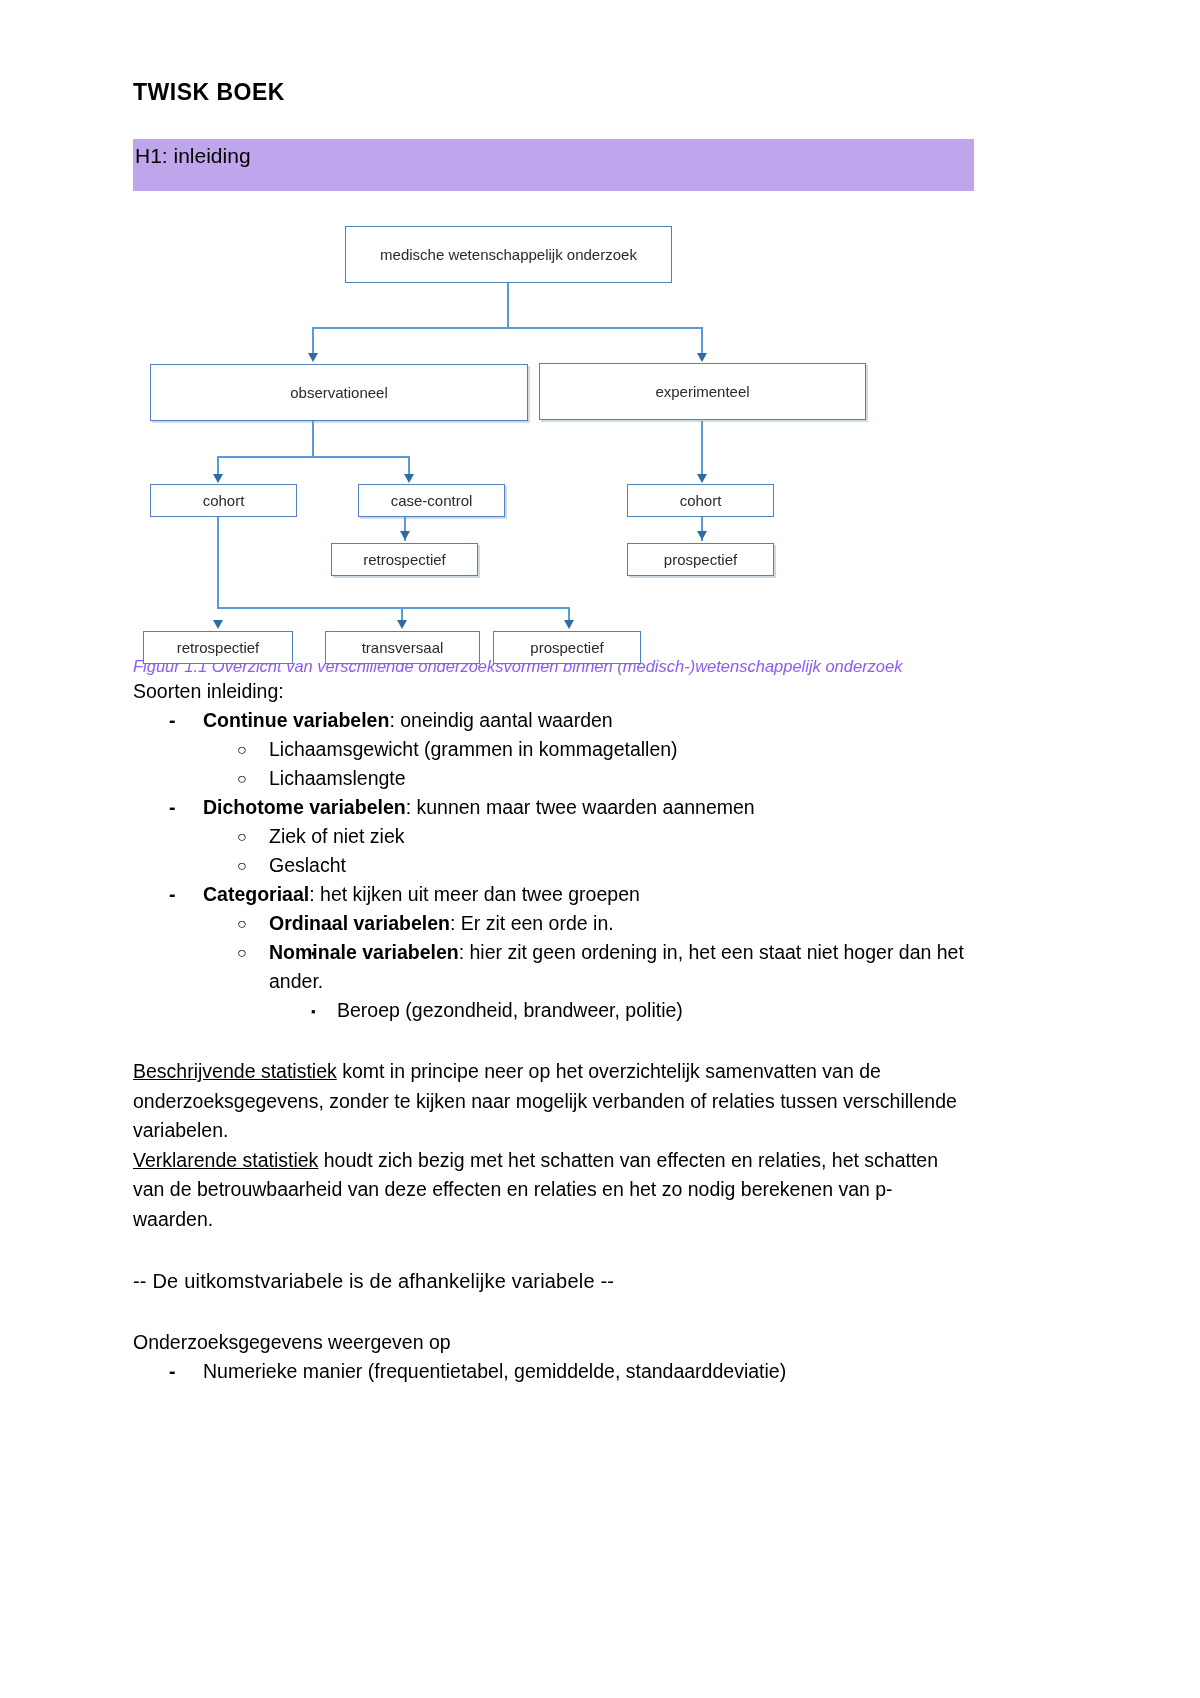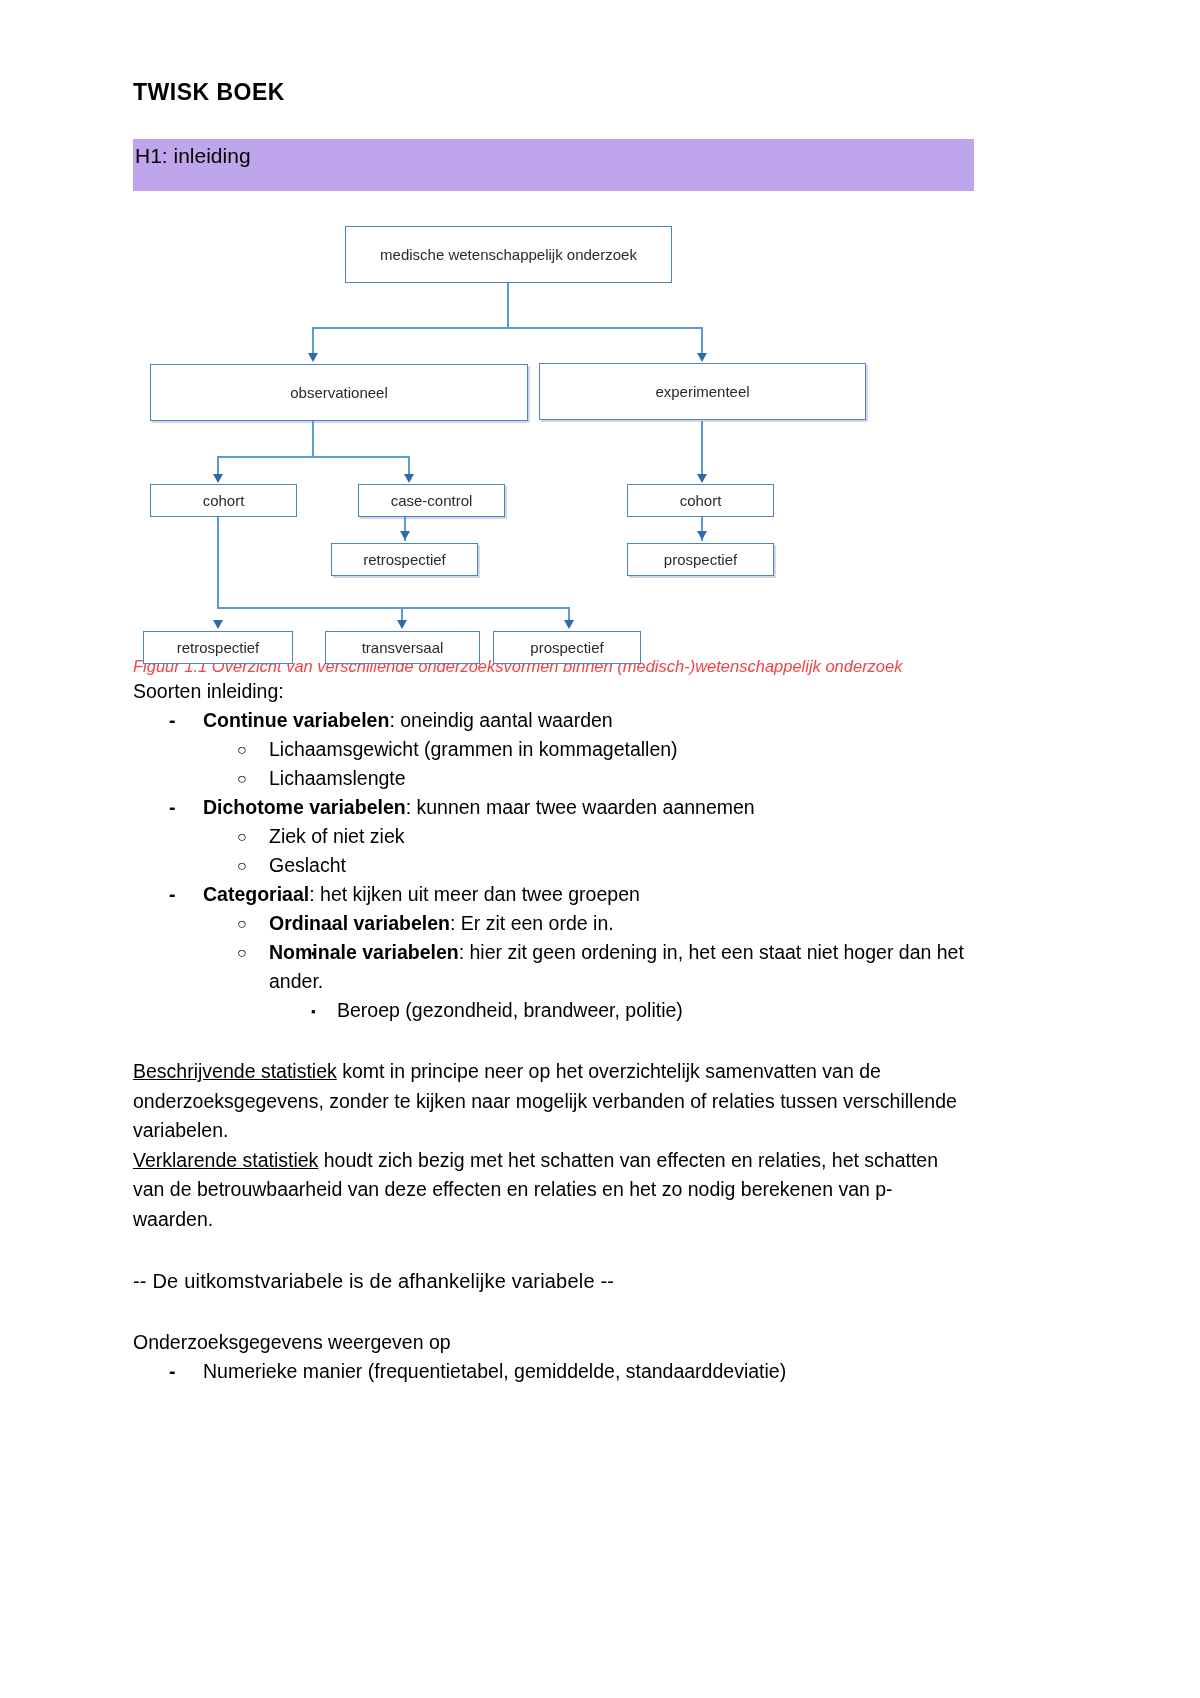--- a/index.html
+++ b/index.html
@@ -84,21 +84,21 @@
   .vline { width: 1.6px; }
   .hline { height: 1.6px; }
   .arrow {
     position: absolute;
     width: 0; height: 0;
     border-left: 5px solid transparent;
     border-right: 5px solid transparent;
     border-top: 9px solid #2e6ca4;
   }
   .fig-caption {
-    color: #ef4444;
+    color: #8b5cf6;
     font-style: italic;
     font-size: 16.5px;
     line-height: 22px;
     margin-top: 0px;
     white-space: nowrap;
   }
 
   
   .body-text {
     font-size: 19.5px;

